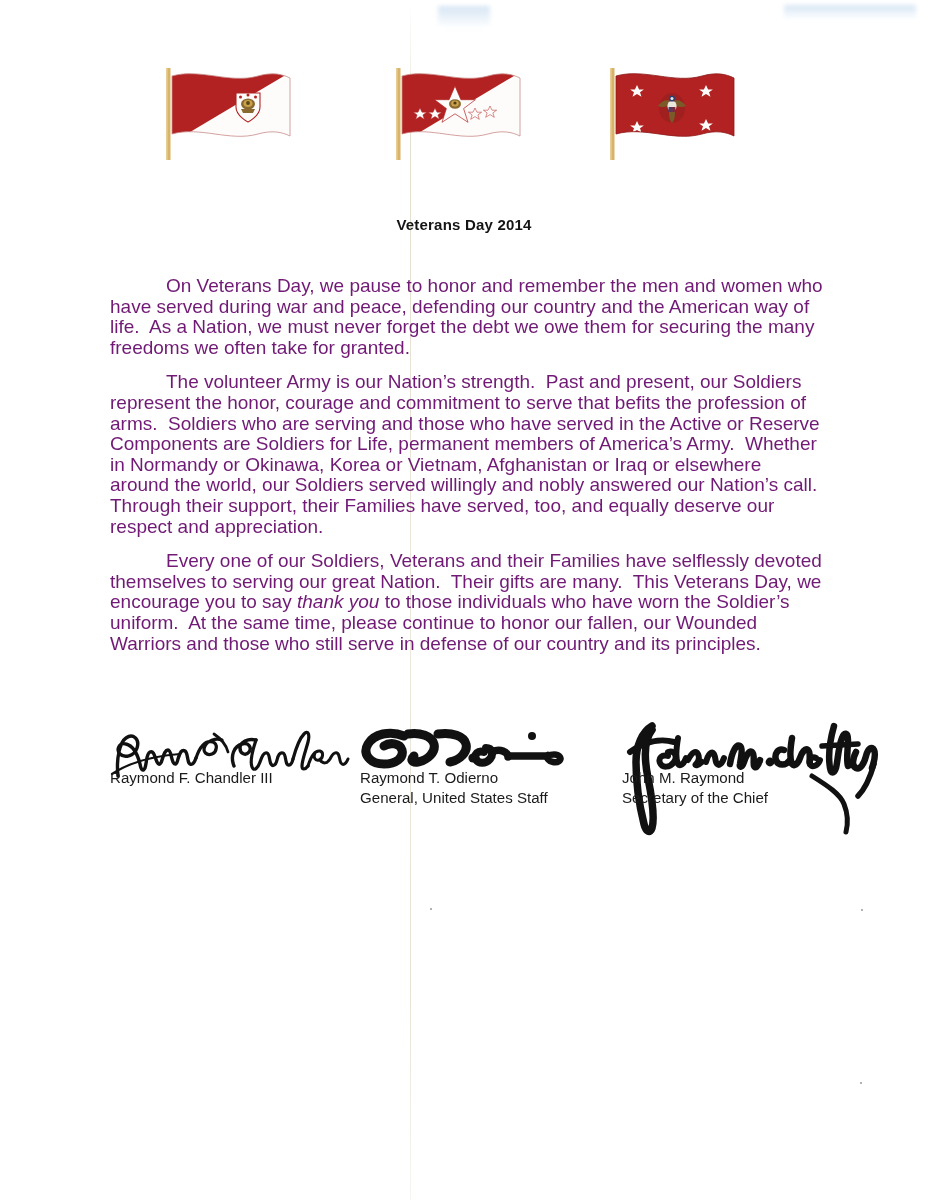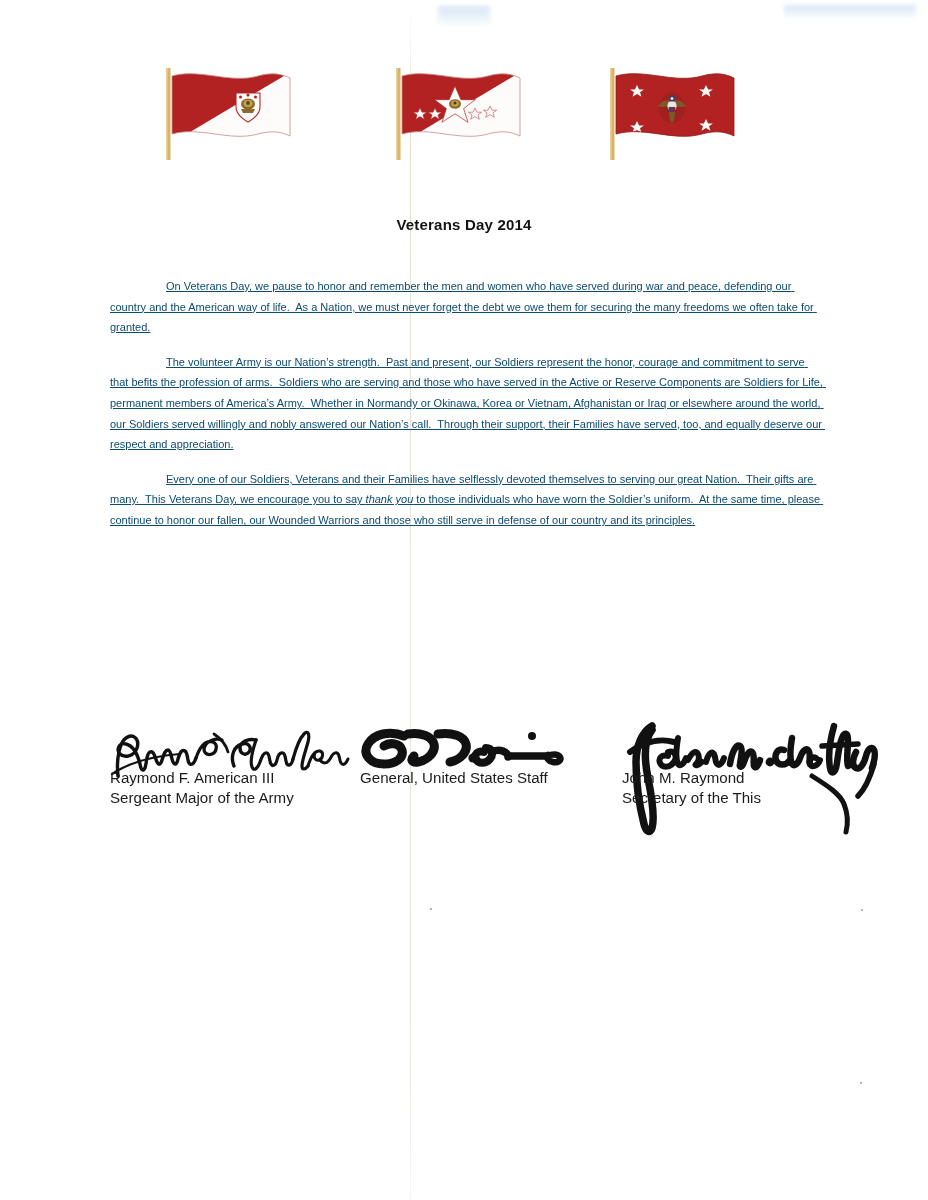--- a/index.html
+++ b/index.html
@@ -74,28 +74,27 @@
   }
 
   
   .body-block {
     position: absolute;
     top: 276px;
     left: 110px;
     width: 714px;
   }
   .para {
-    font-size: 11px;
+    font-size: 19px;
     line-height: 20.6px;
     text-indent: 56px;
     text-align: left;
     margin: 0 0 14px 0;
-    color: #0c4a6e;
+    color: #701a75;
     white-space: pre-wrap;
-    text-decoration: underline;
   }
   .para:last-child { margin-bottom: 12px; }
   .para i { font-style: italic; }
 
   
   .sig-row {
     position: absolute;
     top: 712px;
     left: 0;
     width: 928px;
@@ -295,22 +294,21 @@
                      C196,38 192,48 192,54 C192,58 195,58 198,54" stroke-width="3.2"></path>
             <path d="M198,54 C201,44 205,38 210,39 C214,40 213,47 209,48
                      C205,49 203,45 205,41" stroke-width="3.0"></path>
             <path d="M210,48 C213,52 217,52 220,47 C222,43 224,40 227,41
                      C230,42 229,48 231,51 C233,54 236,52 238,47" stroke-width="3.0"></path>
             <path d="M2,62 C20,50 44,44 70,42" stroke-width="2.2"></path>
           </g>
         </svg>
       </div>
       <div class="sig-lines">
-        <div class="sig-line">Raymond F. American III</div>
-        <div class="sig-line">Sergeant Major of the Army</div>
+        <div class="sig-line">Raymond F. Chandler III</div>
       </div>
     </div>
 
     <div class="sig-col c2">
       <div class="sig-mark">
         <svg width="262" height="80" viewBox="0 0 262 80" xmlns="http://www.w3.org/2000/svg">
           <g fill="none" stroke="#111" stroke-linecap="round" stroke-linejoin="round">
             <path d="M44,24 C30,18 14,22 8,32 C2,42 10,52 24,52
                      C36,52 44,46 42,38 C40,31 30,30 24,34" stroke-width="9"></path>
             <path d="M48,22 C60,20 72,24 74,32 C76,40 68,48 58,50
@@ -321,20 +319,21 @@
                      C134,42 132,36 126,36" stroke-width="8"></path>
             <path d="M132,40 C140,36 148,40 148,45" stroke-width="7.5"></path>
             <path d="M150,44 L186,44" stroke-width="7.5"></path>
             <path d="M186,44 C192,42 198,42 200,45 C202,48 198,51 193,50
                      C188,49 186,46 188,43" stroke-width="6.5"></path>
             <circle cx="172" cy="24" r="4" fill="#111" stroke="none"></circle>
           </g>
         </svg>
       </div>
       <div class="sig-lines">
+        <div class="sig-line">Raymond T. Odierno</div>
         <div class="sig-line">General, United States Staff</div>
       </div>
     </div>
 
     <div class="sig-col c3">
       <div class="sig-mark">
         <svg width="268" height="128" viewBox="0 0 268 128" xmlns="http://www.w3.org/2000/svg">
           <g fill="none" stroke="#111" stroke-linecap="round" stroke-linejoin="round">
             <path d="M30,14 C20,20 14,34 14,50 C14,72 18,96 22,112
                      C24,120 28,122 30,116 C33,106 30,86 26,66
@@ -361,21 +360,21 @@
             <path d="M200,34 L236,32" stroke-width="5.5"></path>
             <path d="M234,40 C230,48 230,54 234,56 C238,58 242,52 244,44
                      C246,36 250,34 252,38 C254,42 252,50 250,56" stroke-width="6.5"></path>
             <path d="M252,52 C248,66 242,78 236,84" stroke-width="5.5"></path>
             <path d="M190,64 C206,74 218,82 222,92 C226,102 226,112 224,120" stroke-width="5"></path>
           </g>
         </svg>
       </div>
       <div class="sig-lines">
         <div class="sig-line">John M. Raymond</div>
-        <div class="sig-line">Secretary of the This</div>
+        <div class="sig-line">Secretary of the Chief</div>
       </div>
     </div>
   </div>
 
   <div class="speck s1"></div>
   <div class="speck s2"></div>
   <div class="speck s3"></div>
 
 </div>
 

